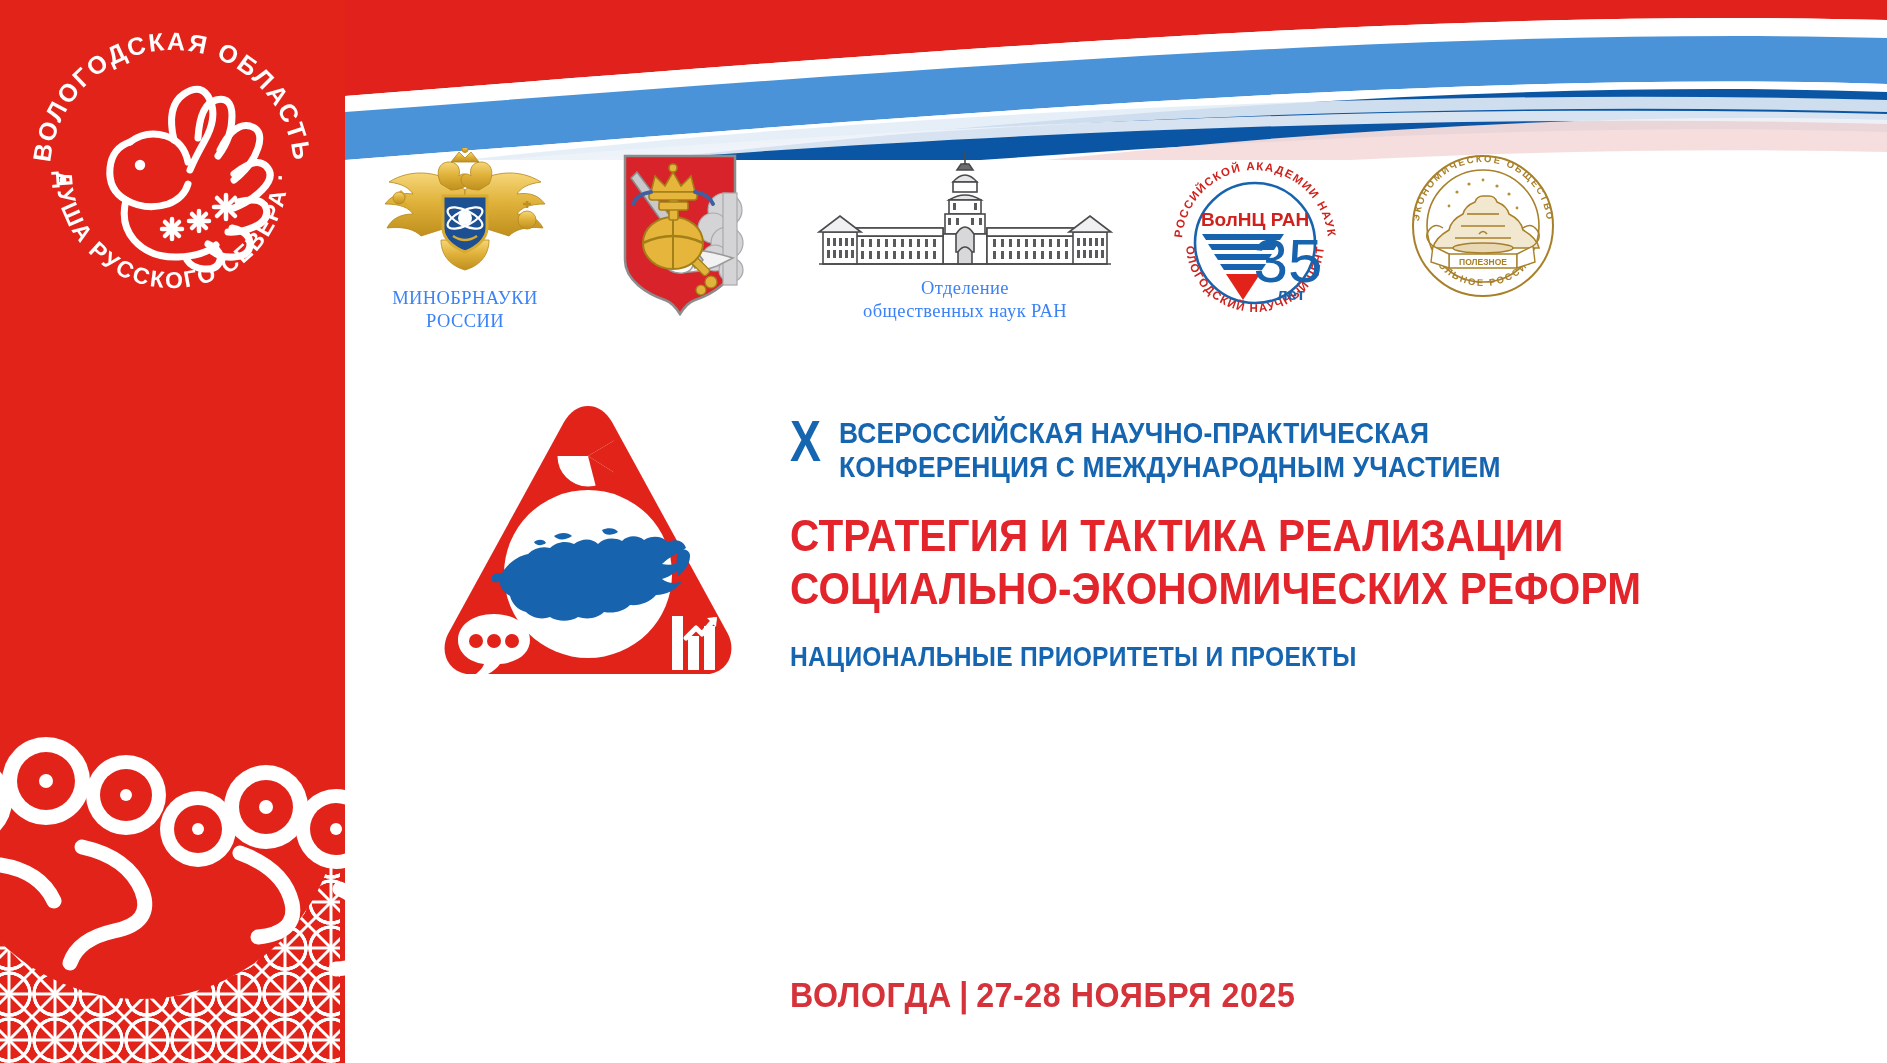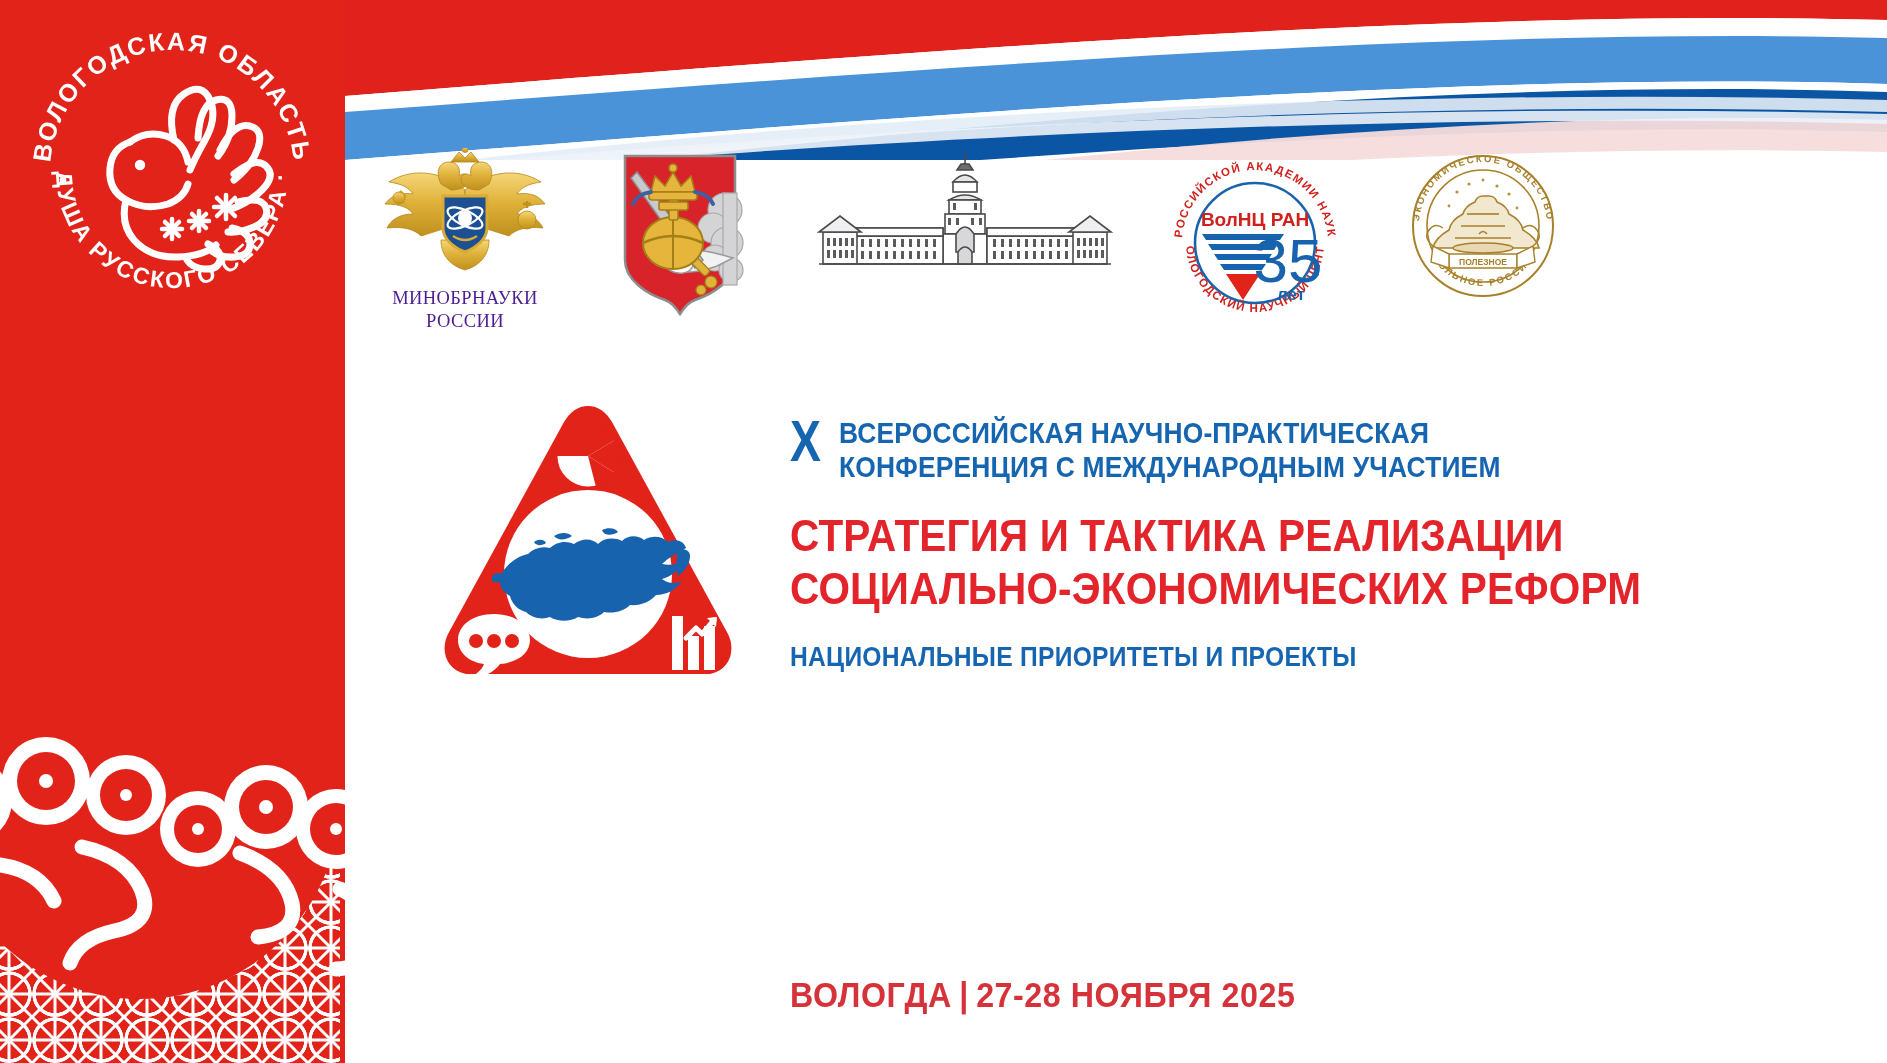--- a/index.html
+++ b/index.html
@@ -63,21 +63,21 @@
   }
   .logo-cell {
     position: absolute;
     top: 0;
     text-align: center;
   }
   .logo-caption {
     font-family: "Liberation Serif", serif;
     font-size: 18.5px;
     line-height: 1.22;
-    color: #4c1d95;
+    color: #3b82f6;
     letter-spacing: 0.4px;
     margin-top: 5px;
     white-space: pre-line;
   }
 
   
   .conf-emblem {
     position: absolute;
     left: 432px;
     top: 398px;
@@ -496,20 +496,22 @@
           <g>
             <rect x="153" y="70" width="3" height="7"></rect>
               <rect x="161" y="70" width="3" height="7"></rect>
             <rect x="176" y="70" width="3" height="7"></rect>
               <rect x="184" y="70" width="3" height="7"></rect>
             <rect x="158" y="55" width="3" height="7"></rect>
               <rect x="179" y="55" width="3" height="7"></rect>
           </g>
         </g>
       </svg>
+      <div class="logo-caption">Отделение
+общественных наук РАН</div>
     </div>
 
     <div class="logo-cell" style="left:815px; width:190px;">
       <svg width="190" height="175" viewBox="0 0 190 175">
         <defs>
           <path id="volncTop" d="M 22,95 A 73,73 0 0 1 168,95"></path>
           <path id="volncBot" d="M 26,95 A 69,69 0 0 0 164,95"></path>
         </defs>
         <circle cx="95" cy="95" r="60" fill="none" stroke="#1763ad" stroke-width="2.6"></circle>
         <text font-family="Liberation Sans, sans-serif" font-size="11.5" font-weight="700" fill="#d0211c" letter-spacing="1.4">

